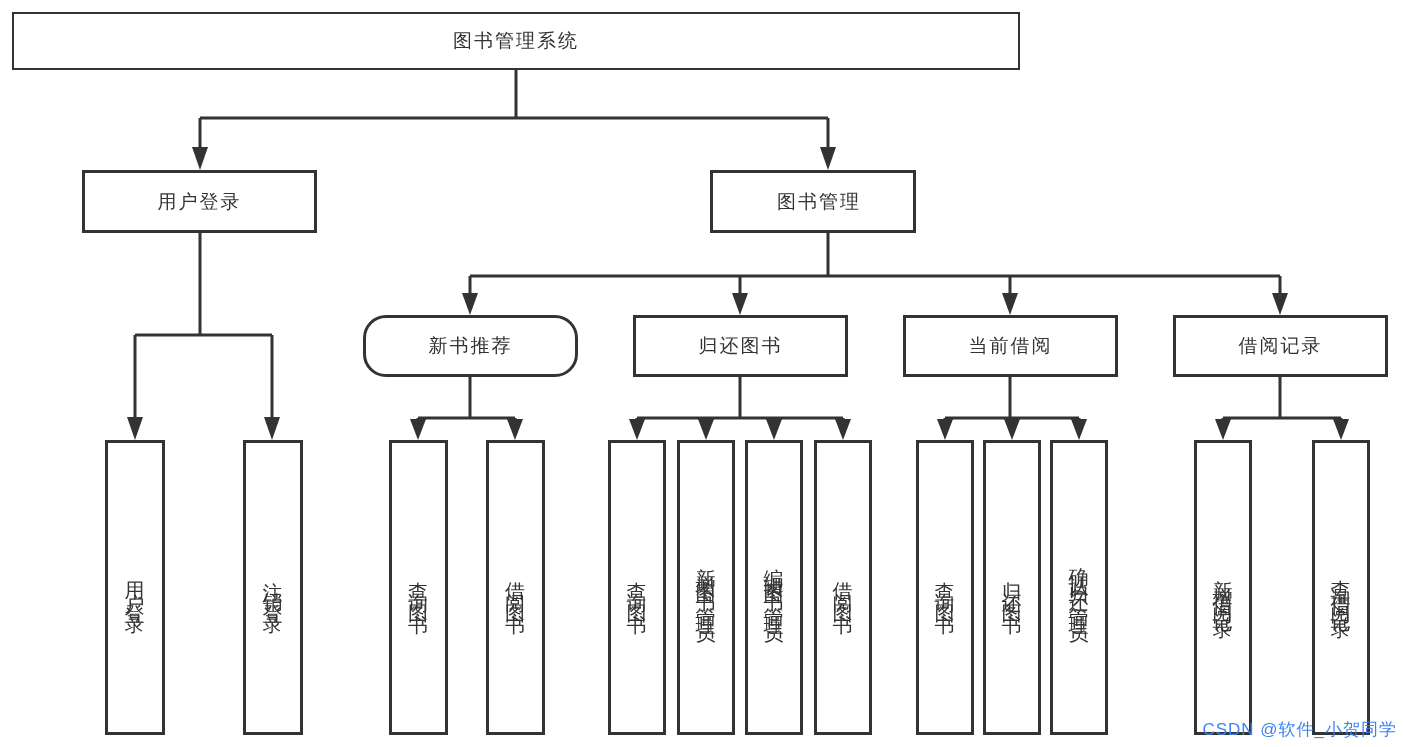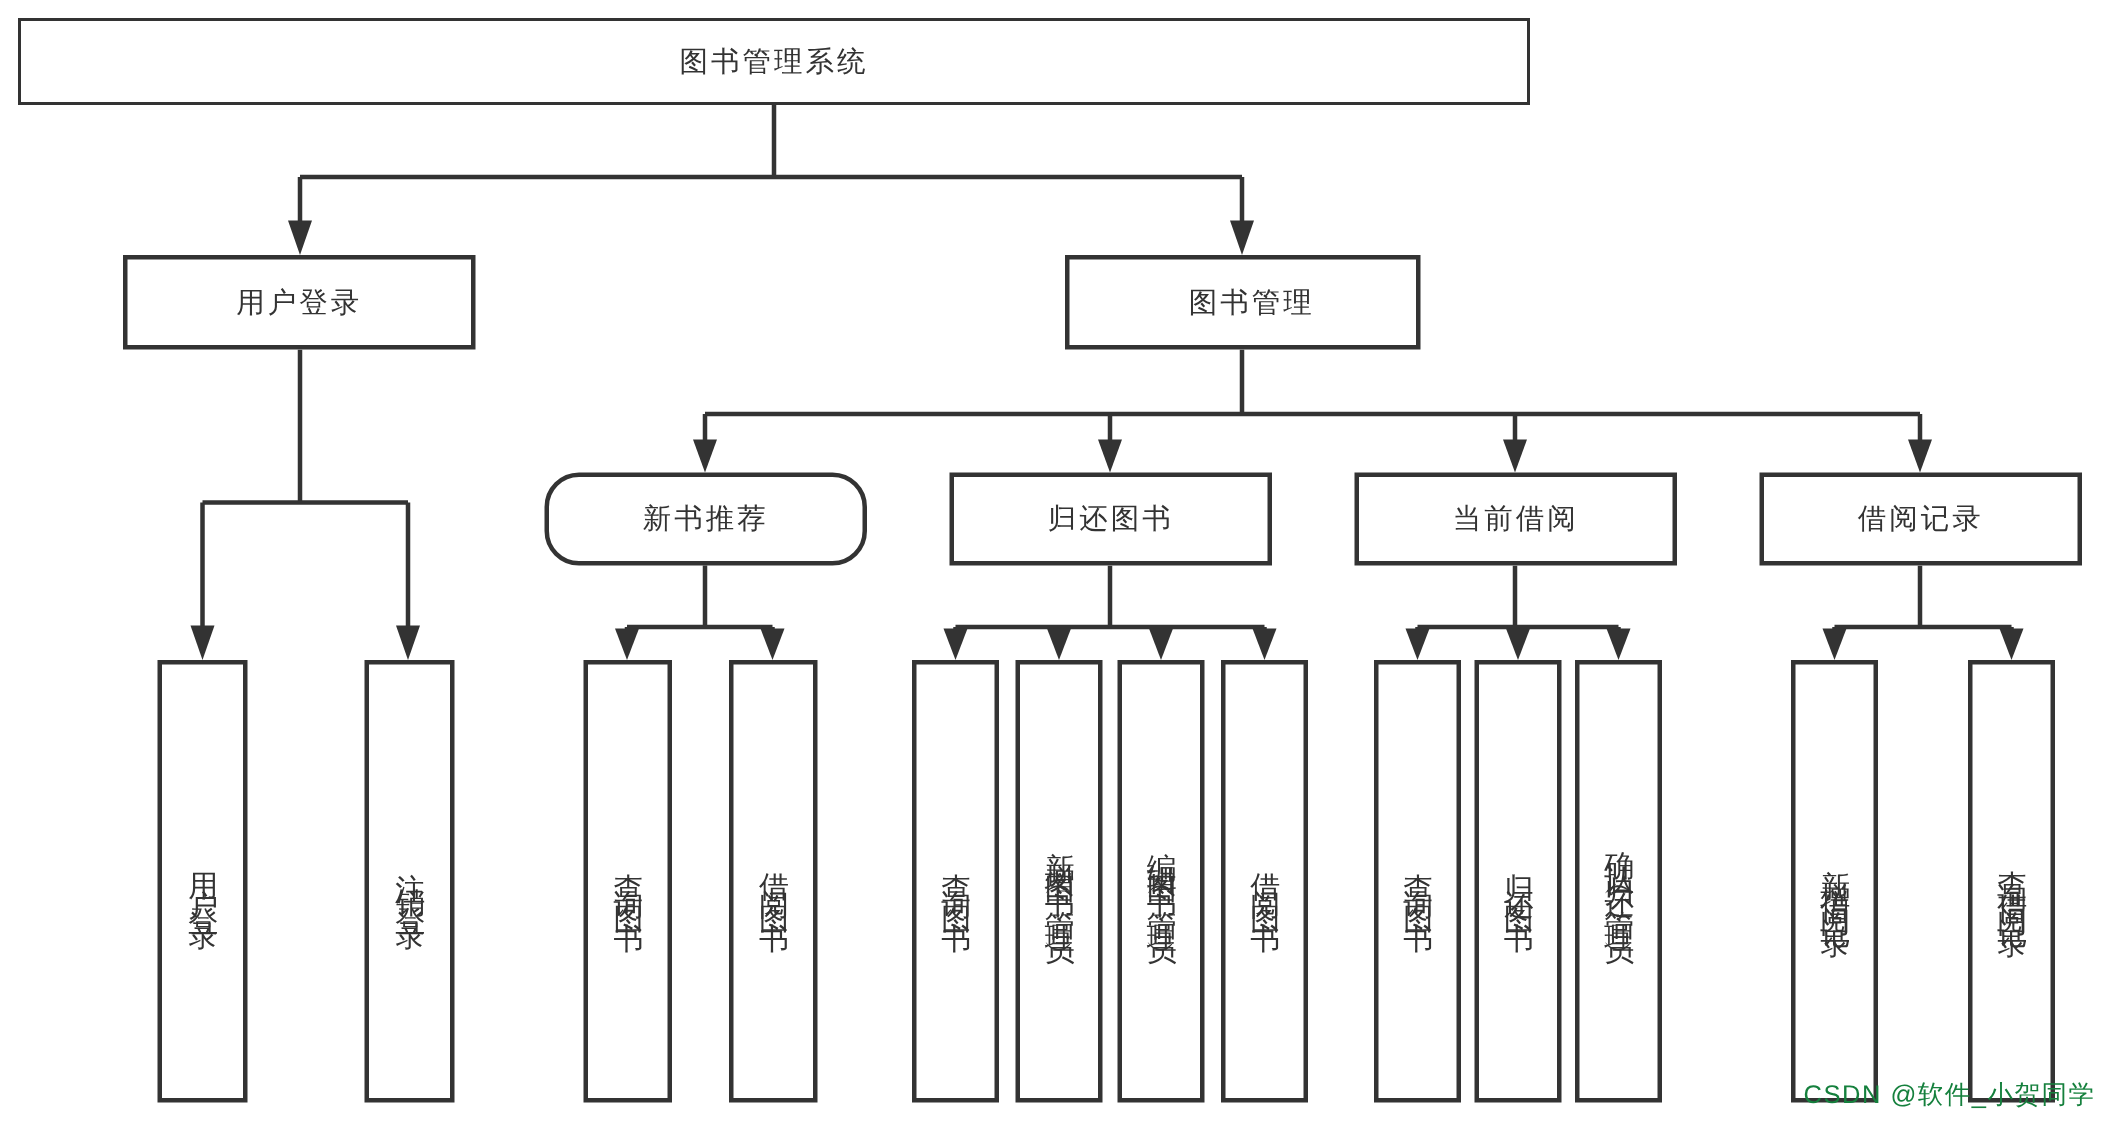--- a/index.html
+++ b/index.html
@@ -37,21 +37,21 @@
     text-orientation: mixed;
     letter-spacing: 11px;
     font-size: 20px;
     line-height: 1;
   }
   .leaf.long { letter-spacing: 8px; }
   .watermark {
     position: absolute;
     right: 8px;
     bottom: 6px;
-    color: #15803d;
+    color: #3b82f6;
     font-size: 17px;
     z-index: 3;
     letter-spacing: 1px;
   }
 </style>
 </head>
 <body>
 
 <div id="canvas">
 
@@ -98,21 +98,21 @@
       <polygon points="1071,419 1087,419 1079,440"></polygon>
 
       <polygon points="1215,419 1231,419 1223,440"></polygon>
       <polygon points="1333,419 1349,419 1341,440"></polygon>
     </g>
   </svg>
 
   <div class="node root" style="left:12px; top:12px; width:1008px; height:58px;">图书管理系统</div>
 
   <div class="node" style="left:82px; top:170px; width:235px; height:63px;">用户登录</div>
-  <div class="node" style="left:710px; top:170px; width:237px; height:63px;padding-left:12px;">图书管理</div>
+  <div class="node" style="left:710px; top:170px; width:206px; height:63px;padding-left:12px;">图书管理</div>
 
   <div class="node" style="left:363px; top:315px; width:215px; height:62px;border-radius:23px;">新书推荐</div>
   <div class="node" style="left:633px; top:315px; width:215px; height:62px;">归还图书</div>
   <div class="node" style="left:903px; top:315px; width:215px; height:62px;text-align:right;">当前借阅</div>
   <div class="node" style="left:1173px; top:315px; width:215px; height:62px;">借阅记录</div>
 
   <div class="node leaf" style="left:105px; top:440px; width:60px; height:295px;">用户登录</div>
   <div class="node leaf" style="left:243px; top:440px; width:60px; height:295px;">注销登录</div>
 
   <div class="node leaf" style="left:389px; top:440px; width:59px; height:295px;">查询图书</div>

